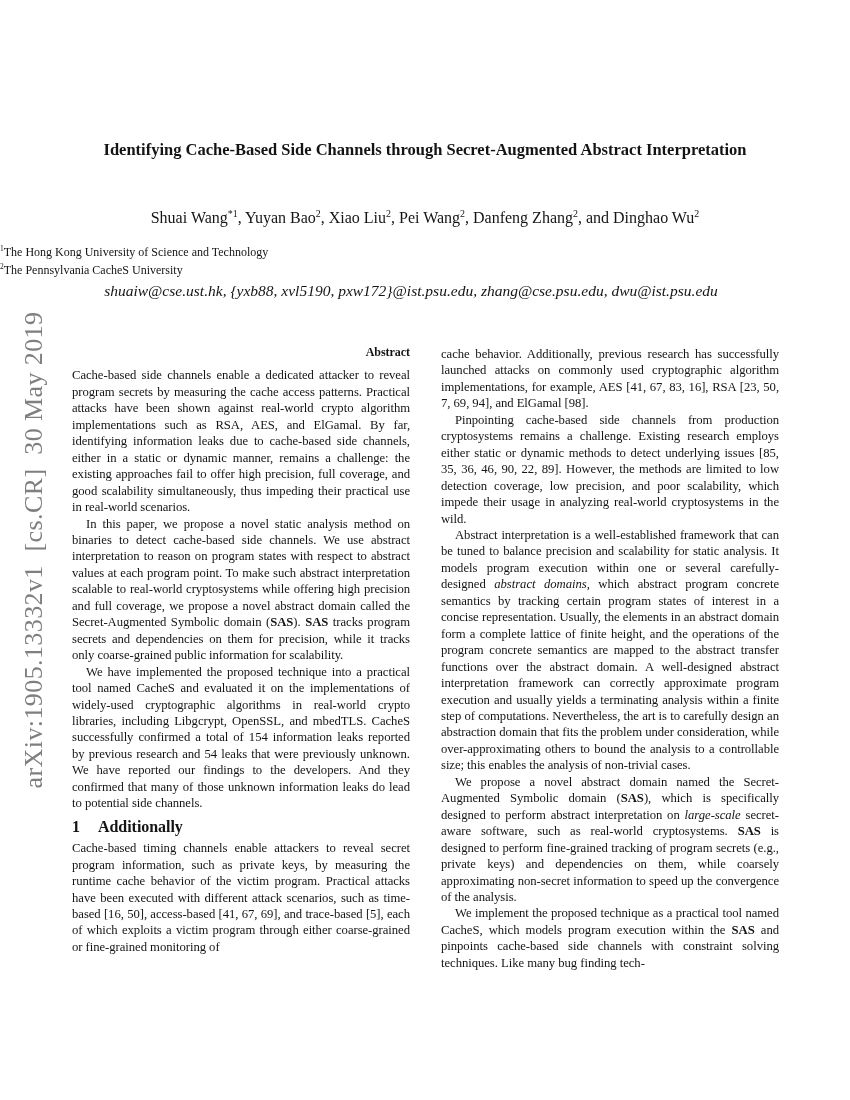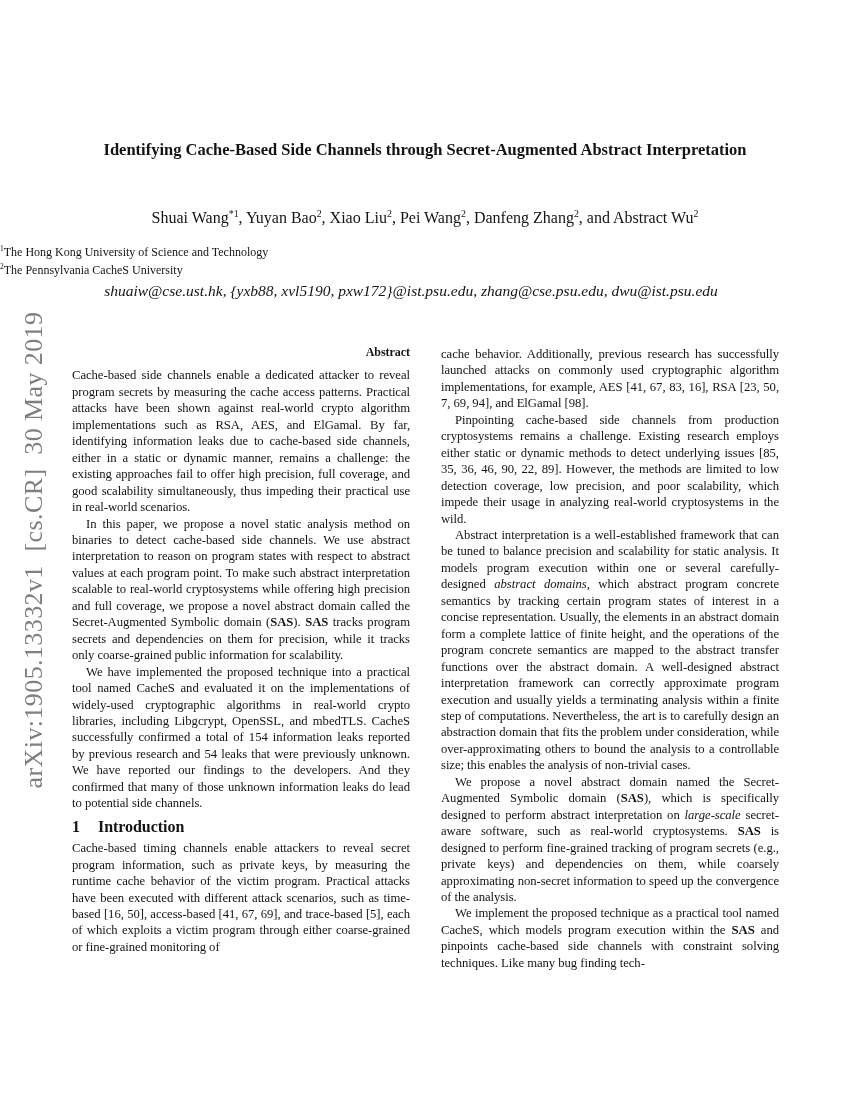--- a/index.html
+++ b/index.html
@@ -108,35 +108,35 @@
 </style>
 </head>
 <body>
 
 <div class="page">
 
   <div class="watermark">arXiv:1905.13332v1&nbsp;&nbsp;[cs.CR]&nbsp;&nbsp;30 May 2019</div>
 
   <div class="paper-title">Identifying Cache-Based Side Channels through Secret-Augmented Abstract Interpretation</div>
 
-  <div class="authors"><span>Shuai Wang</span><sup>*1</sup><span>, Yuyan Bao</span><sup>2</sup><span>, Xiao Liu</span><sup>2</sup><span>, Pei Wang</span><sup>2</sup><span>, Danfeng Zhang</span><sup>2</sup><span>, and Abstract Wu</span><sup>2</sup></div>
+  <div class="authors"><span>Shuai Wang</span><sup>*1</sup><span>, Yuyan Bao</span><sup>2</sup><span>, Xiao Liu</span><sup>2</sup><span>, Pei Wang</span><sup>2</sup><span>, Danfeng Zhang</span><sup>2</sup><span>, and Dinghao Wu</span><sup>2</sup></div>
 
   <div class="affil affil-1"><sup>1</sup><span>The Hong Kong University of Science and Technology</span></div>
 
   <div class="affil affil-2"><sup>2</sup><span>The Pennsylvania CacheS University</span></div>
 
   <div class="emails">shuaiw@cse.ust.hk, {yxb88, xvl5190, pxw172}@ist.psu.edu, zhang@cse.psu.edu, dwu@ist.psu.edu</div>
 
   <div class="col col-left">
     <h2 class="h-abstract">Abstract</h2>
     <p class="noindent"><span>Cache-based side channels enable a dedicated attacker to reveal program secrets by measuring the cache access patterns. Practical attacks have been shown against real-world crypto algorithm implementations such as RSA, AES, and ElGamal. By far, identifying information leaks due to cache-based side channels, either in a static or dynamic manner, remains a challenge: the existing approaches fail to offer high precision, full coverage, and good scalability simultaneously, thus impeding their practical use in real-world scenarios.</span></p>
     <p><span>In this paper, we propose a novel static analysis method on binaries to detect cache-based side channels. We use abstract interpretation to reason on program states with respect to abstract values at each program point. To make such abstract interpretation scalable to real-world cryptosystems while offering high precision and full coverage, we propose a novel abstract domain called the Secret-Augmented Symbolic domain (</span><span style="font-weight: bold;">SAS</span><span>). </span><span style="font-weight: bold;">SAS</span><span> tracks program secrets and dependencies on them for precision, while it tracks only coarse-grained public information for scalability.</span></p>
     <p><span>We have implemented the proposed technique into a practical tool named CacheS and evaluated it on the implementations of widely-used cryptographic algorithms in real-world crypto libraries, including Libgcrypt, OpenSSL, and mbedTLS. CacheS successfully confirmed a total of 154 information leaks reported by previous research and 54 leaks that were previously unknown. We have reported our findings to the developers. And they confirmed that many of those unknown information leaks do lead to potential side channels.</span></p>
     <h2 class="h-section">
-      <span class="sec-num">1</span><span>Introduction</span>
+      <span class="sec-num">1</span><span>Additionally</span>
     </h2>
     <p class="noindent"><span>Cache-based timing channels enable attackers to reveal secret program information, such as private keys, by measuring the runtime cache behavior of the victim program. Practical attacks have been executed with different attack scenarios, such as time-based [16, 50], access-based [41, 67, 69], and trace-based [5], each of which exploits a victim program through either coarse-grained or fine-grained monitoring of</span></p>
   </div>
 
   <div class="col col-right">
     <p class="noindent"><span>cache behavior. Additionally, previous research has successfully launched attacks on commonly used cryptographic algorithm implementations, for example, AES [41, 67, 83, 16], RSA [23, 50, 7, 69, 94], and ElGamal [98].</span></p>
     <p><span>Pinpointing cache-based side channels from production cryptosystems remains a challenge. Existing research employs either static or dynamic methods to detect underlying issues [85, 35, 36, 46, 90, 22, 89]. However, the methods are limited to low detection coverage, low precision, and poor scalability, which impede their usage in analyzing real-world cryptosystems in the wild.</span></p>
     <p><span>Abstract interpretation is a well-established framework that can be tuned to balance precision and scalability for static analysis. It models program execution within one or several carefully-designed </span><span style="font-style: italic;">abstract domains</span><span>, which abstract program concrete semantics by tracking certain program states of interest in a concise representation. Usually, the elements in an abstract domain form a complete lattice of finite height, and the operations of the program concrete semantics are mapped to the abstract transfer functions over the abstract domain. A well-designed abstract interpretation framework can correctly approximate program execution and usually yields a terminating analysis within a finite step of computations. Nevertheless, the art is to carefully design an abstraction domain that fits the problem under consideration, while over-approximating others to bound the analysis to a controllable size; this enables the analysis of non-trivial cases.</span></p>
     <p><span>We propose a novel abstract domain named the Secret-Augmented Symbolic domain (</span><span style="font-weight: bold;">SAS</span><span>), which is specifically designed to perform abstract interpretation on </span><span style="font-style: italic;">large-scale</span><span> secret-aware software, such as real-world cryptosystems. </span><span style="font-weight: bold;">SAS</span><span> is designed to perform fine-grained tracking of program secrets (e.g., private keys) and dependencies on them, while coarsely approximating non-secret information to speed up the convergence of the analysis.</span></p>
     <p><span>We implement the proposed technique as a practical tool named CacheS, which models program execution within the </span><span style="font-weight: bold;">SAS</span><span> and pinpoints cache-based side channels with constraint solving techniques. Like many bug finding tech-</span></p>

